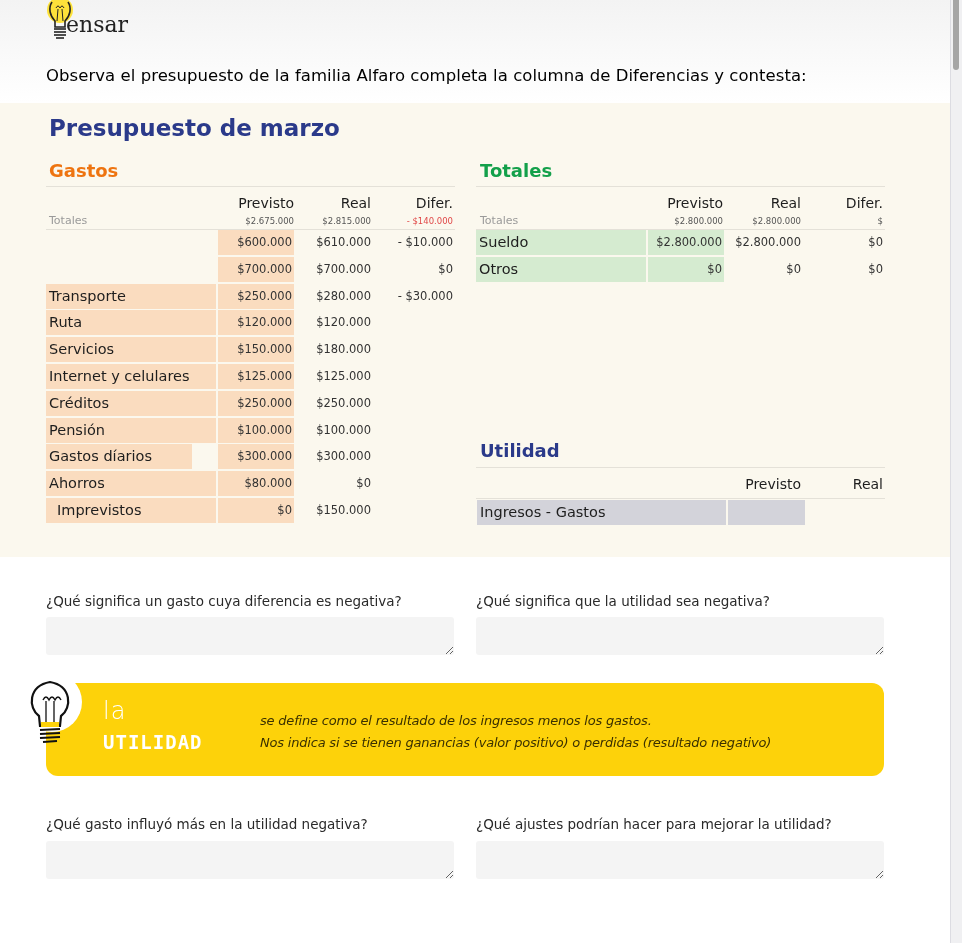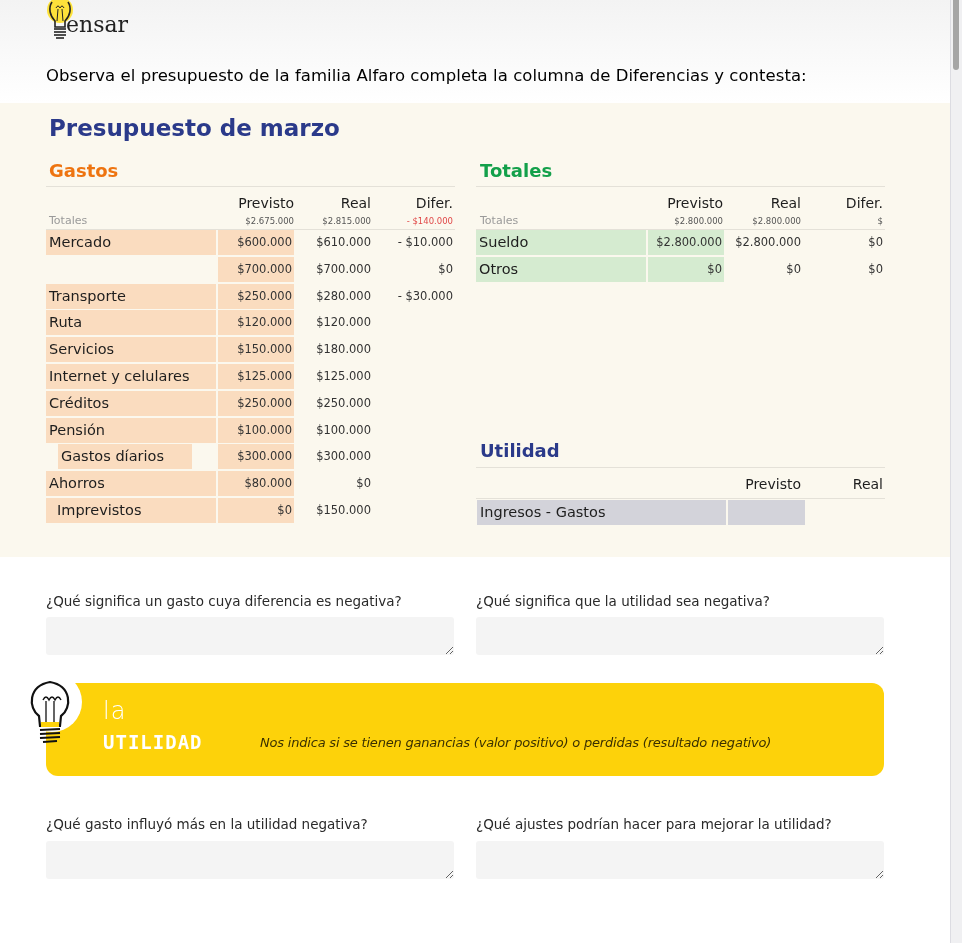--- a/index.html
+++ b/index.html
@@ -103,21 +103,20 @@
     <div class="colhead" style="left:375px; top:92px; width:78px;">Difer.</div>
 
     <div class="totals-label" style="left:49px; top:111px;">Totales</div>
     <div class="totals-val" style="left:218px; top:113px; width:76px;">$2.675.000</div>
     <div class="totals-val" style="left:296px; top:113px; width:75px;">$2.815.000</div>
     <div class="totals-val neg" style="left:375px; top:113px; width:78px;">- $140.000</div>
     <div class="rule" style="left:46px; top:126px; width:409px;"></div>
 
     <div id="gastos-rows">
         <div class="row" style="left: 46px; top: 127px; width: 409px;">
-          <div class="cell label peach" style="left: 0px; width: 170px;">Mercado</div>
           <div class="cell peach" style="left: 172px; width: 76px; padding-right: 2px;">$600.000</div>
           <div class="cell" style="left: 250px; width: 75px;">$610.000</div>
           <div class="cell neg" style="left: 329px; width: 78px;">- $10.000</div>
         </div>
         <div class="row" style="left: 46px; top: 153.8px; width: 409px;">
           <div class="cell peach" style="left: 172px; width: 76px; padding-right: 2px;">$700.000</div>
           <div class="cell" style="left: 250px; width: 75px;">$700.000</div>
           <div class="cell" style="left: 329px; width: 78px;">$0</div>
         </div>
         <div class="row" style="left: 46px; top: 180.6px; width: 409px;">
@@ -150,21 +149,21 @@
           <div class="cell" style="left: 250px; width: 75px;">$250.000</div>
           <div class="cell" style="left: 329px; width: 78px;"></div>
         </div>
         <div class="row" style="left: 46px; top: 314.6px; width: 409px;">
           <div class="cell label peach" style="left: 0px; width: 170px;">Pensión</div>
           <div class="cell peach" style="left: 172px; width: 76px; padding-right: 2px;">$100.000</div>
           <div class="cell" style="left: 250px; width: 75px;">$100.000</div>
           <div class="cell" style="left: 329px; width: 78px;"></div>
         </div>
         <div class="row" style="left: 46px; top: 341.4px; width: 409px;">
-          <div class="cell label peach" style="left: 12px; width: 134px;">Gastos díarios</div>
+          <div class="cell label peach" style="left: 0px; width: 146px;">Gastos díarios</div>
           <div class="cell peach" style="left: 172px; width: 76px; padding-right: 2px;">$300.000</div>
           <div class="cell" style="left: 250px; width: 75px;">$300.000</div>
           <div class="cell" style="left: 329px; width: 78px;"></div>
         </div>
         <div class="row" style="left: 46px; top: 368.2px; width: 409px;">
           <div class="cell label peach" style="left: 0px; width: 170px;">Ahorros</div>
           <div class="cell peach" style="left: 172px; width: 76px; padding-right: 2px;">$80.000</div>
           <div class="cell" style="left: 250px; width: 75px;">$0</div>
           <div class="cell" style="left: 329px; width: 78px;"></div>
         </div>
@@ -218,20 +217,21 @@
   </div>
 
   <div class="question" style="left:46px; top:593px;">¿Qué significa un gasto cuya diferencia es negativa?</div>
   <textarea class="answer" style="left: 46px; top: 617px; width: 408px;" value=""></textarea>
   <div class="question" style="left:476px; top:593px;">¿Qué significa que la utilidad sea negativa?</div>
   <textarea class="answer" style="left: 476px; top: 617px; width: 408px;" value=""></textarea>
 
   <div class="callout">
     <div class="callout-la">la</div>
     <div class="callout-utilidad">UTILIDAD</div>
+    <div class="callout-line line1">se define como el resultado de los ingresos menos los gastos.</div>
     <div class="callout-line line2">Nos indica si se tienen ganancias (valor positivo) o perdidas (resultado negativo)</div>
   </div>
   <div class="bulb-wrap">
     <div class="bulb-bg"></div>
     <svg width="60" height="80" viewBox="0 0 60 80" style="position:absolute;left:0;top:0;">
       <path d="M17 44 C6 36, 6 14, 28 10 C50 14, 50 36, 39 44 L38 54 L18 54 Z" fill="#fff" stroke="#111" stroke-width="2.2"></path>
       <path d="M19 50 L37 50 L37 55 L19 55 Z" fill="#fdd20a"></path>
       <path d="M21 28 q3 -6 6 0 q3 -6 6 0 q3 -6 6 0" fill="none" stroke="#111" stroke-width="1.4"></path>
       <line x1="24" y1="29" x2="24" y2="50" stroke="#111" stroke-width="1.3"></line>
       <line x1="32" y1="29" x2="32" y2="50" stroke="#111" stroke-width="1.3"></line>

